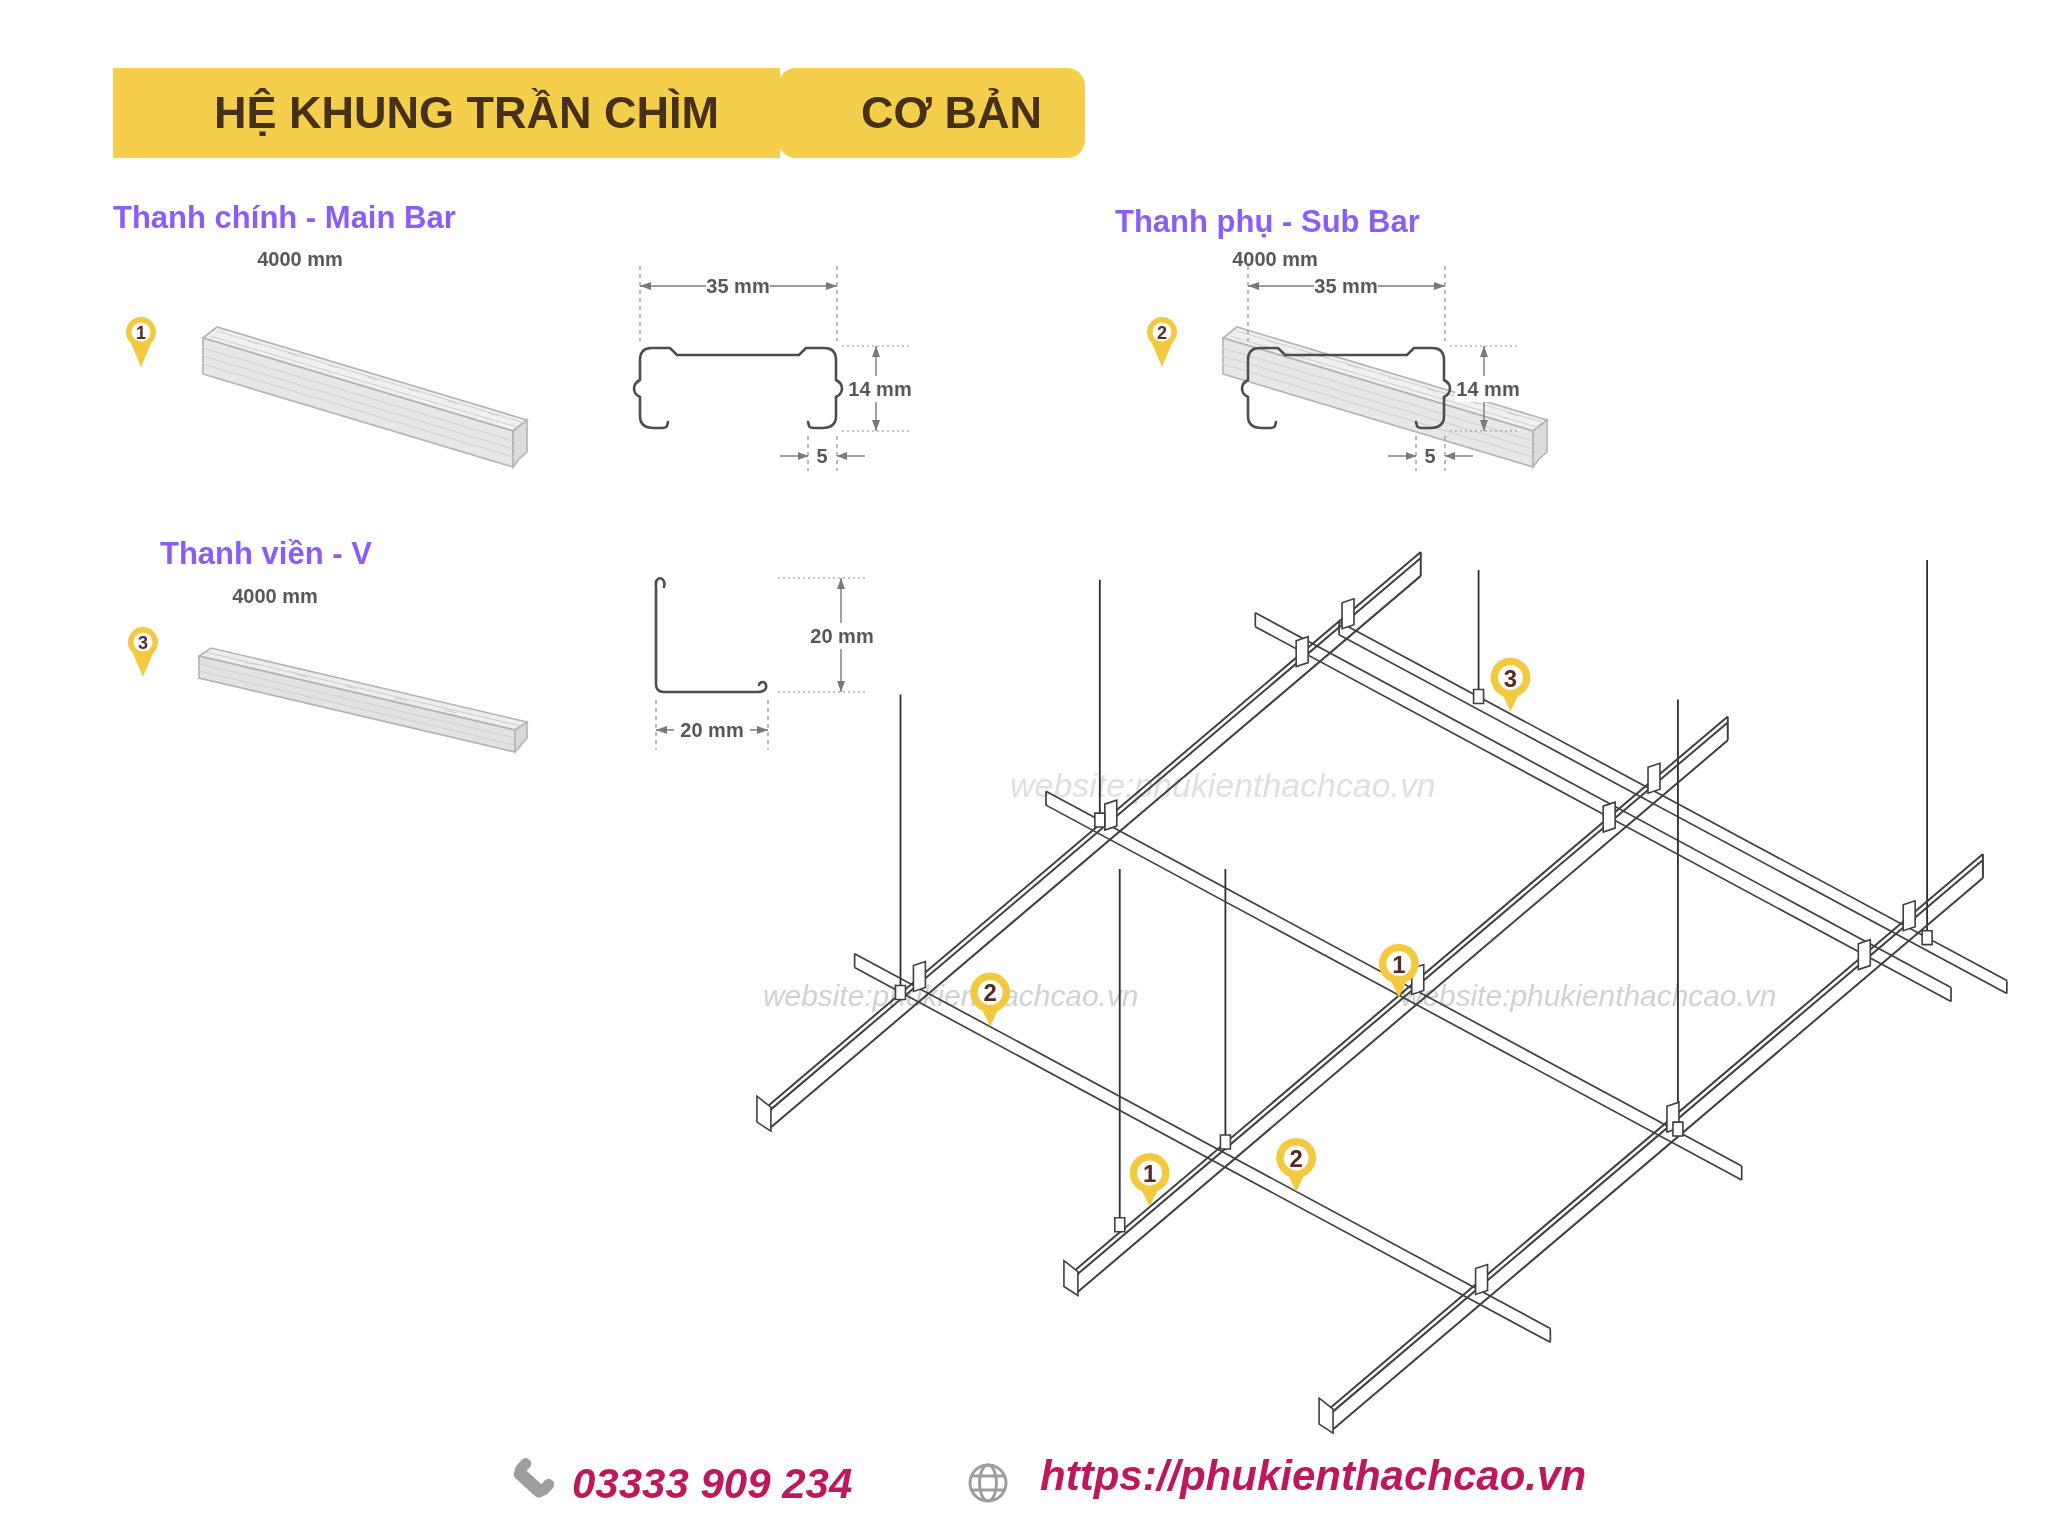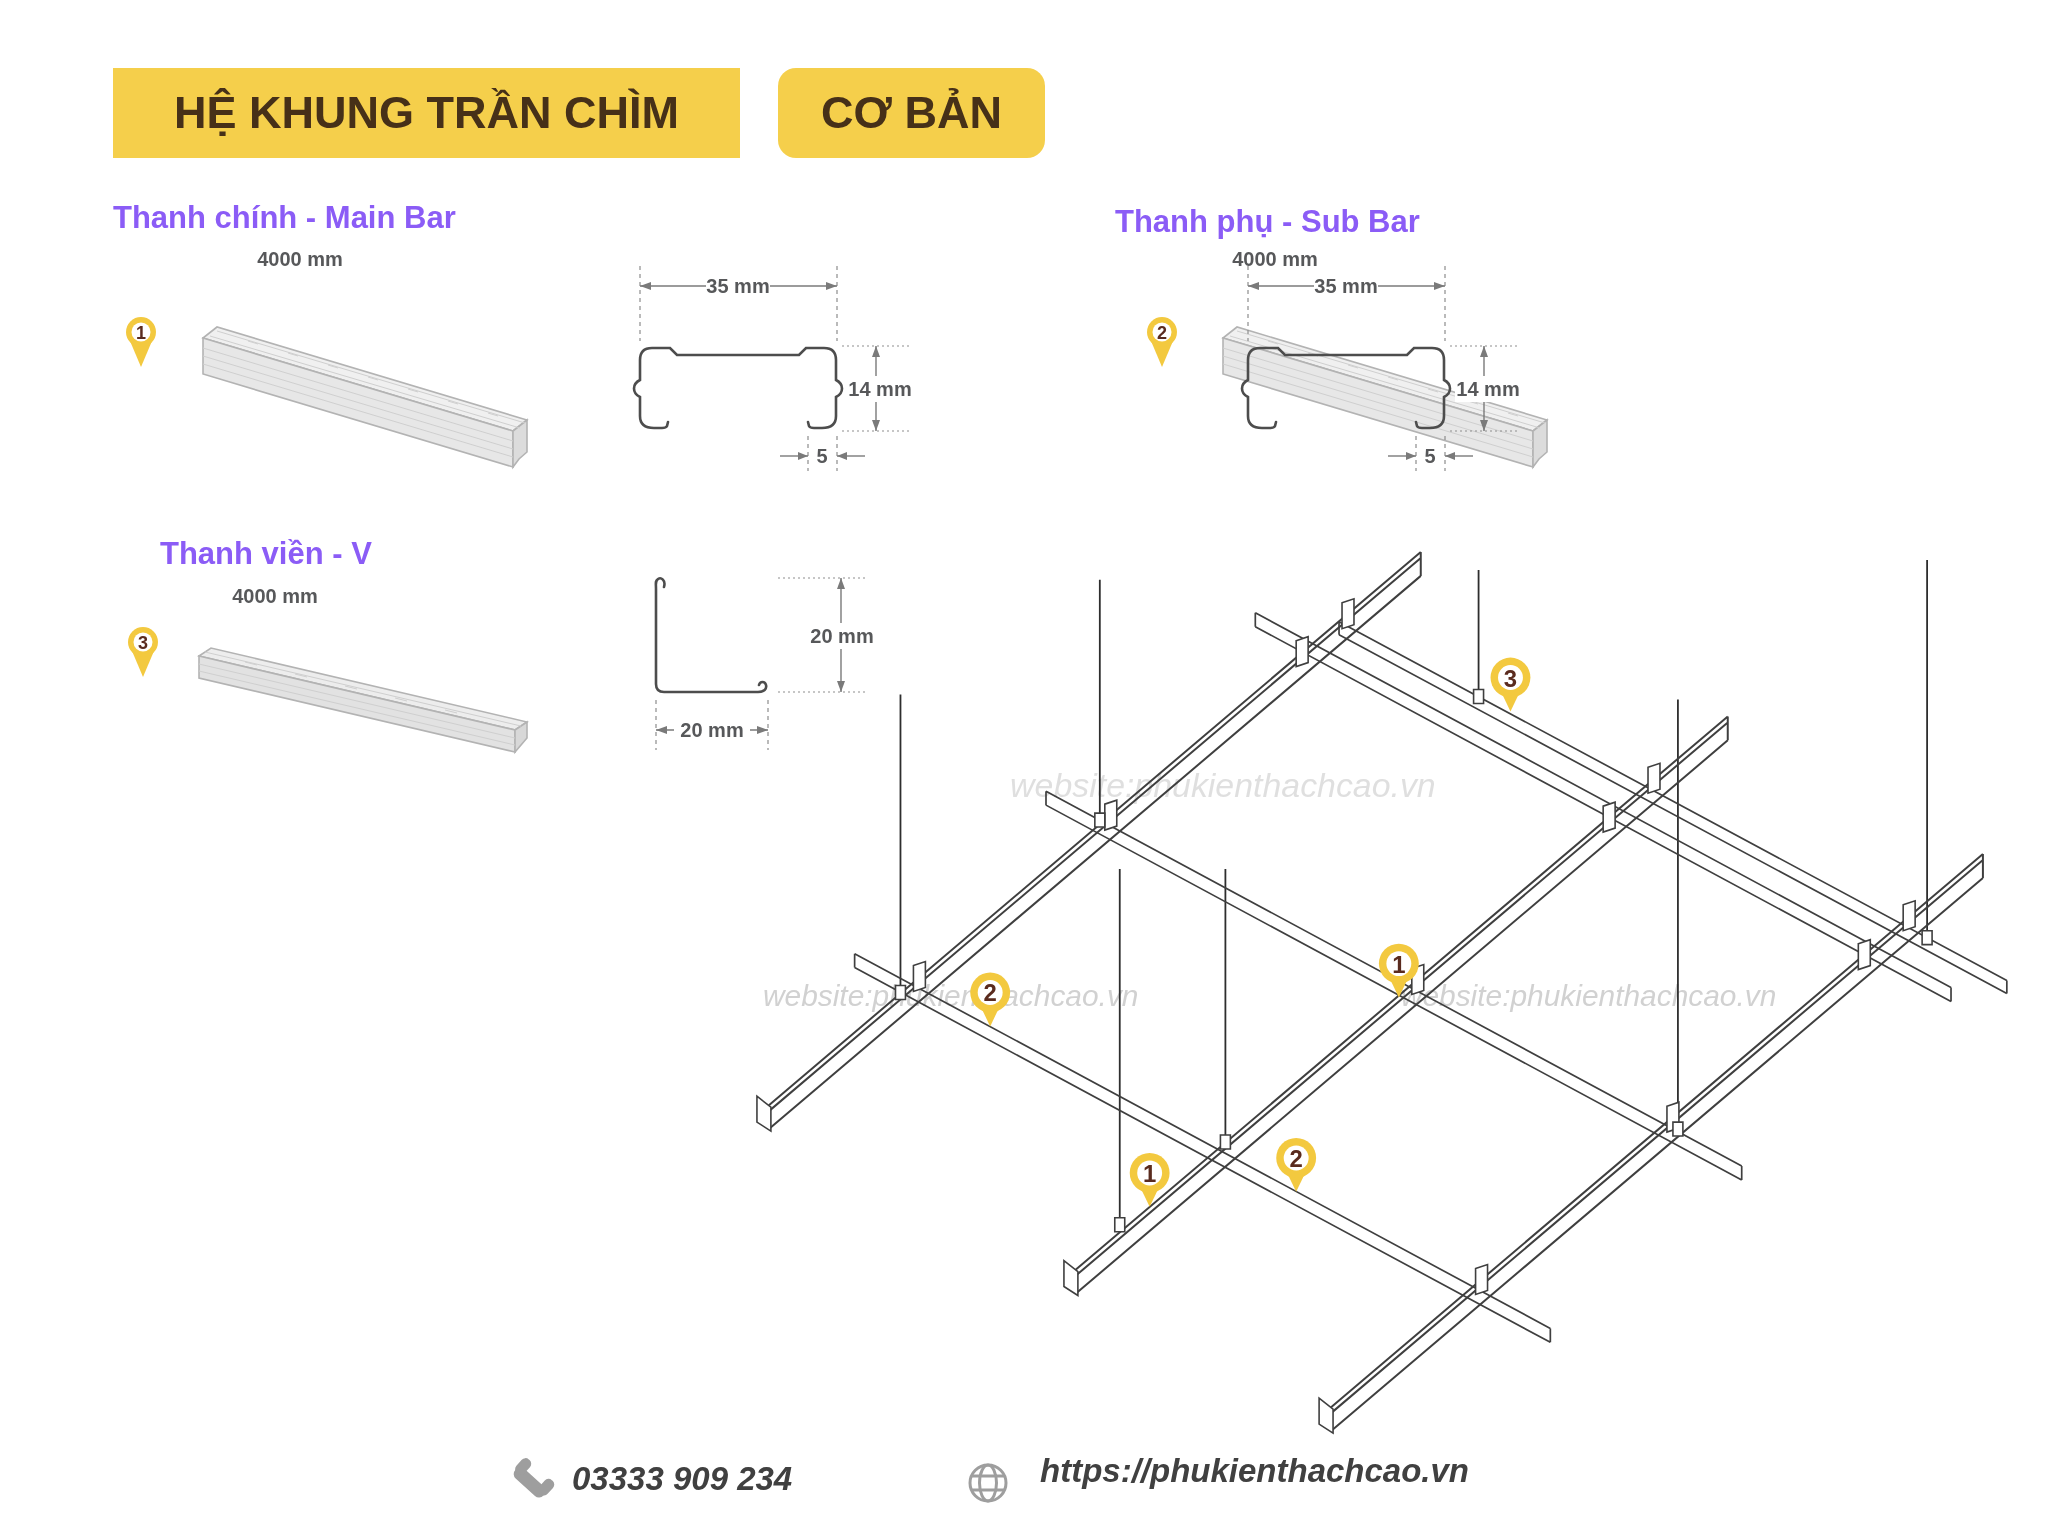--- a/index.html
+++ b/index.html
@@ -1,23 +1,23 @@
 <!DOCTYPE html>
 <html><head>
 <meta charset="utf-8">
 <style>
   html,body{margin:0;padding:0;background:#ffffff;}
   body{width:2048px;height:1536px;position:relative;overflow:hidden;
        font-family:"Liberation Sans", sans-serif;}
   .abs{position:absolute;}
   .banner{background:#F5CF4B;color:#463018;display:flex;align-items:center;justify-content:center;
-          font-weight:700;font-size:45px;letter-spacing:0px;}
+          font-weight:700;font-size:45px;letter-spacing:0px;padding-left:40px;}
   .sec-title{color:#8b5cf6;font-weight:700;font-size:31px;white-space:nowrap;}
   .sec-len{color:#57585A;font-weight:700;font-size:20px;text-align:center;}
-  .footer-text{color:#404040;font-weight:700;font-style:italic;font-size:33px;white-space:nowrap;}
+  .footer-text{color:#be185d;font-weight:700;font-style:italic;font-size:42px;white-space:nowrap;}
   svg text{font-family:"Liberation Sans", sans-serif;}
   .dim-label{font-size:20px;font-weight:700;fill:#57585A;}
   .dim-line{stroke:#7a7a7a;stroke-width:1.4;}
   .dim-ext-dash{stroke:#8d8d8d;stroke-width:1.2;stroke-dasharray:4,4;}
   .dim-ext-dot{stroke:#8d8d8d;stroke-width:1.2;stroke-dasharray:2,3;}
   .dim-arrow{fill:#7a7a7a;}
   .profile-stroke{stroke:#4d4d4d;stroke-width:2.6;fill:none;stroke-linecap:round;}
   .grid-main{stroke:#3f3f3f;stroke-width:2;fill:none;}
   .grid-sub{stroke:#3f3f3f;stroke-width:1.7;fill:none;}
   .grid-wire{stroke:#2e2e2e;stroke-width:1.8;fill:none;}

